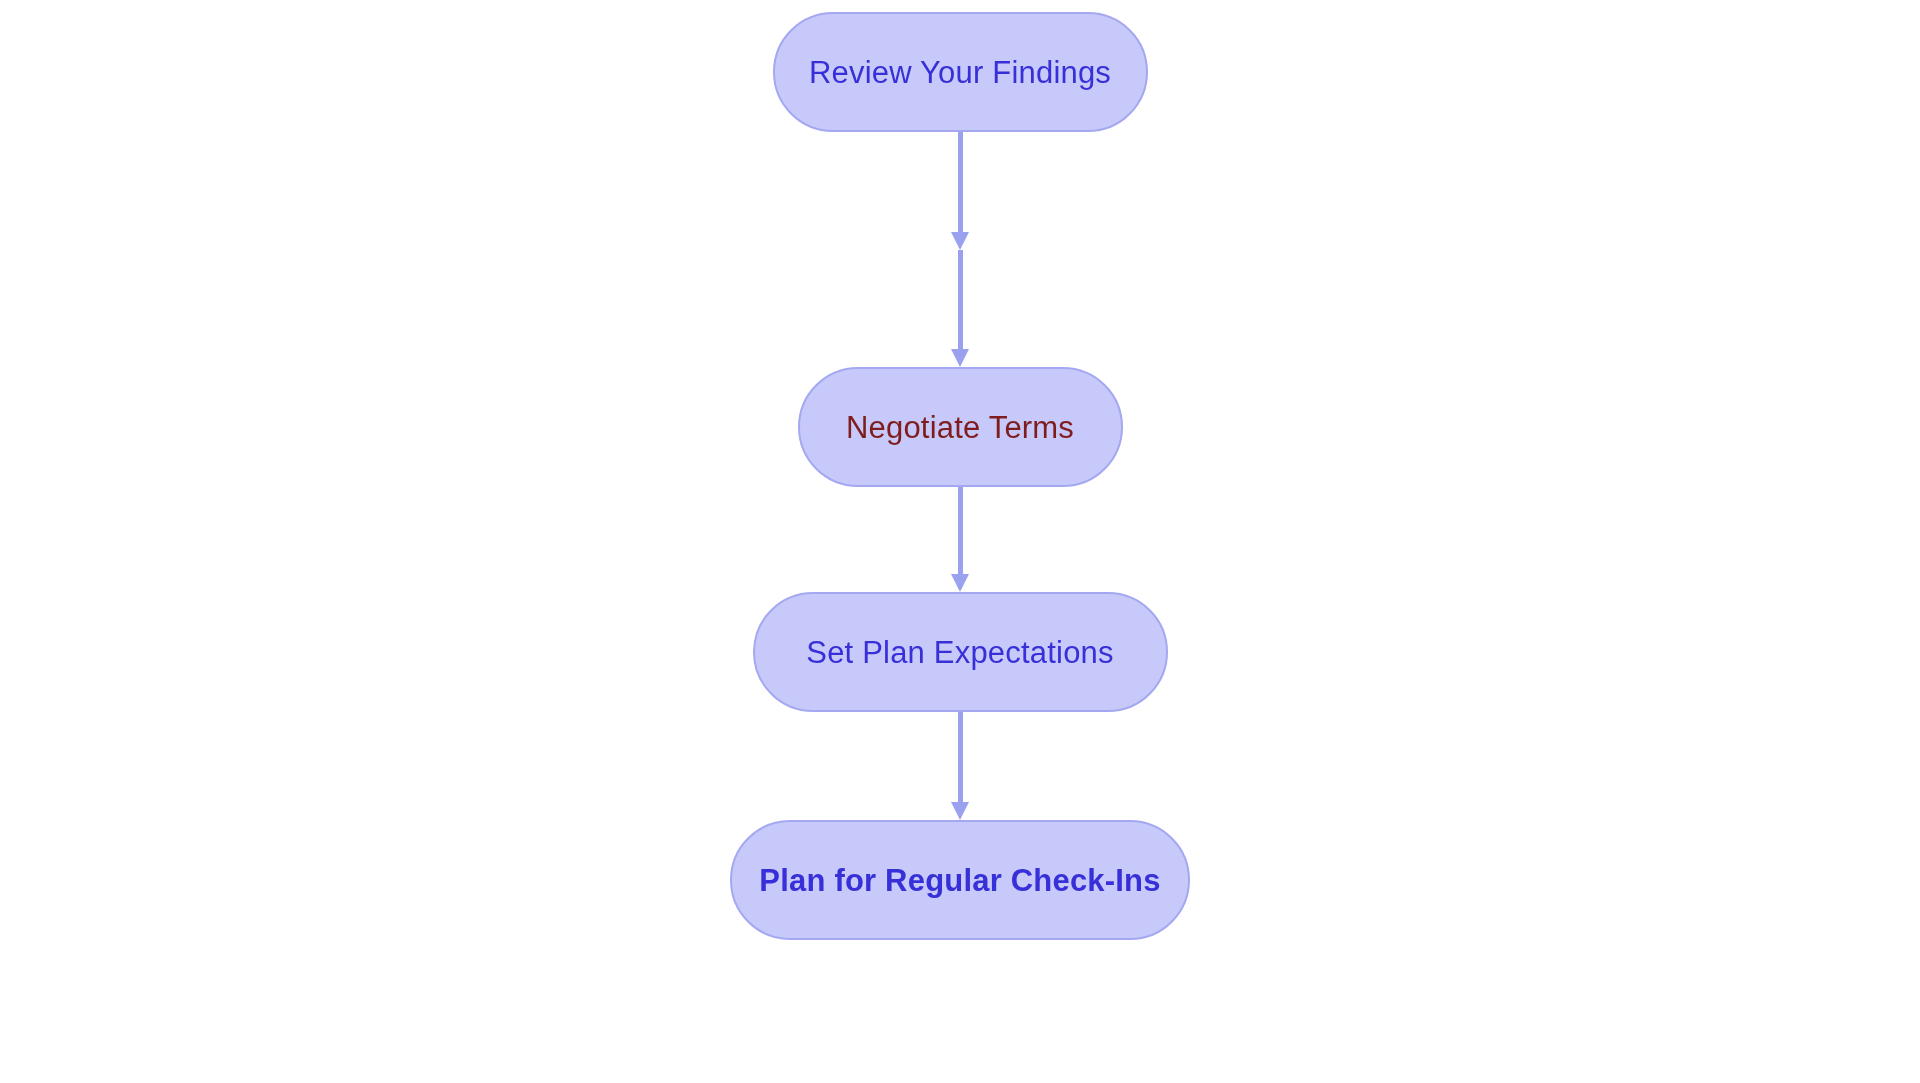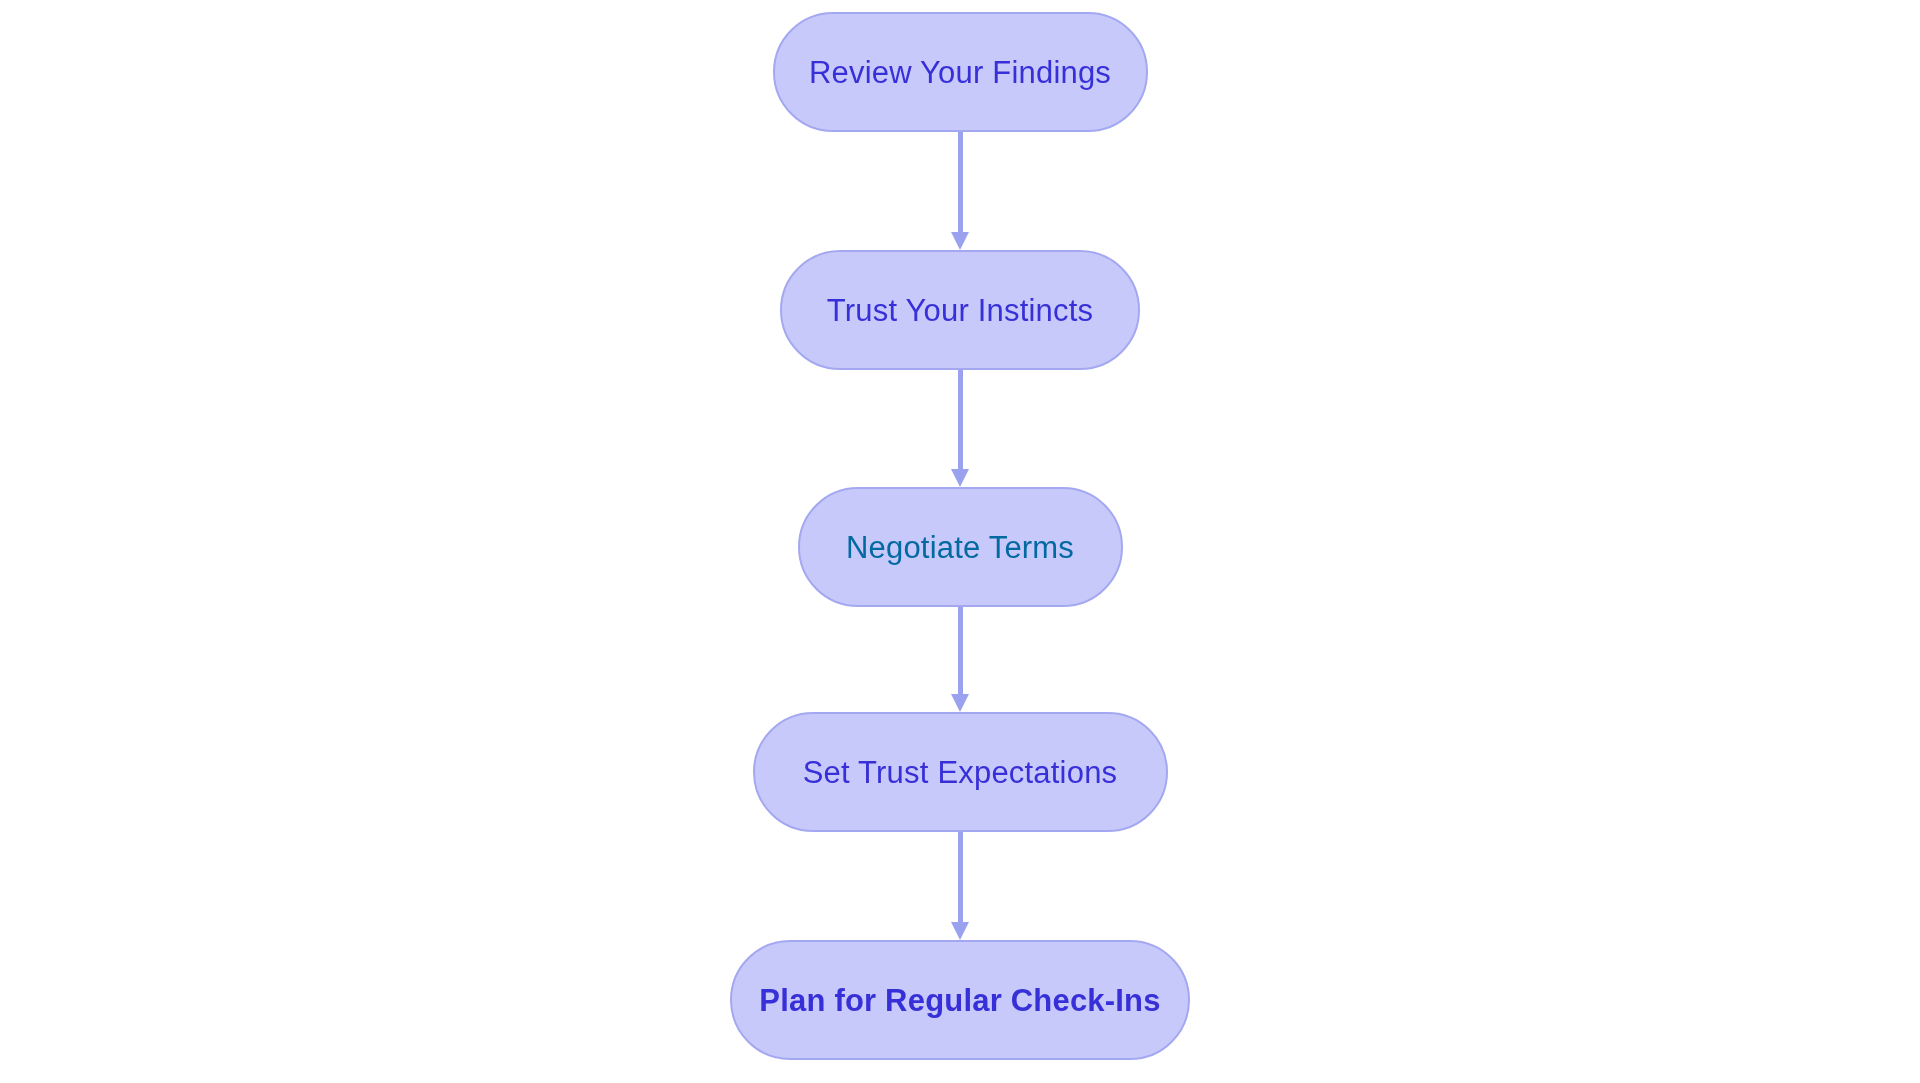--- a/index.html
+++ b/index.html
@@ -89,40 +89,37 @@
 
     <div class="node" style="width: 375px; background: rgb(200, 201, 251); border-color: rgb(163, 168, 240); color: rgb(55, 48, 216);">
       <span class="node-label">Review Your Findings</span>
     </div>
 
     <div class="connector" style="height: 118px;">
       <div class="connector-stem" style="background: rgb(154, 162, 240);"></div>
       <div class="connector-head" style="border-top-color: rgb(154, 162, 240);"></div>
     </div>
 
-    <div class="node" style="width: 360px; background: rgb(200, 201, 251); border-color: rgb(163, 168, 240); color: rgb(55, 48, 216);">
-      <span class="node-label">Trust Your Instincts</span>
-    </div>
 
     <div class="connector" style="height: 117px;">
       <div class="connector-stem" style="background: rgb(154, 162, 240);"></div>
       <div class="connector-head" style="border-top-color: rgb(154, 162, 240);"></div>
     </div>
 
-    <div class="node" style="width: 325px; background: rgb(200, 201, 251); border-color: rgb(163, 168, 240); color: #0369a1;">
+    <div class="node" style="width: 325px; background: rgb(200, 201, 251); border-color: rgb(163, 168, 240); color: #7f1d1d;">
       <span class="node-label">Negotiate Terms</span>
     </div>
 
     <div class="connector" style="height: 105px;">
       <div class="connector-stem" style="background: rgb(154, 162, 240);"></div>
       <div class="connector-head" style="border-top-color: rgb(154, 162, 240);"></div>
     </div>
 
     <div class="node" style="width: 415px; background: rgb(200, 201, 251); border-color: rgb(163, 168, 240); color: rgb(55, 48, 216);">
-      <span class="node-label">Set Trust Expectations</span>
+      <span class="node-label">Set Plan Expectations</span>
     </div>
 
     <div class="connector" style="height: 108px;">
       <div class="connector-stem" style="background: rgb(154, 162, 240);"></div>
       <div class="connector-head" style="border-top-color: rgb(154, 162, 240);"></div>
     </div>
 
     <div class="node" style="width: 460px; background: rgb(200, 201, 251); border-color: rgb(163, 168, 240); color: rgb(55, 48, 216); font-weight: bold;">
       <span class="node-label">Plan for Regular Check-Ins</span>
     </div>

